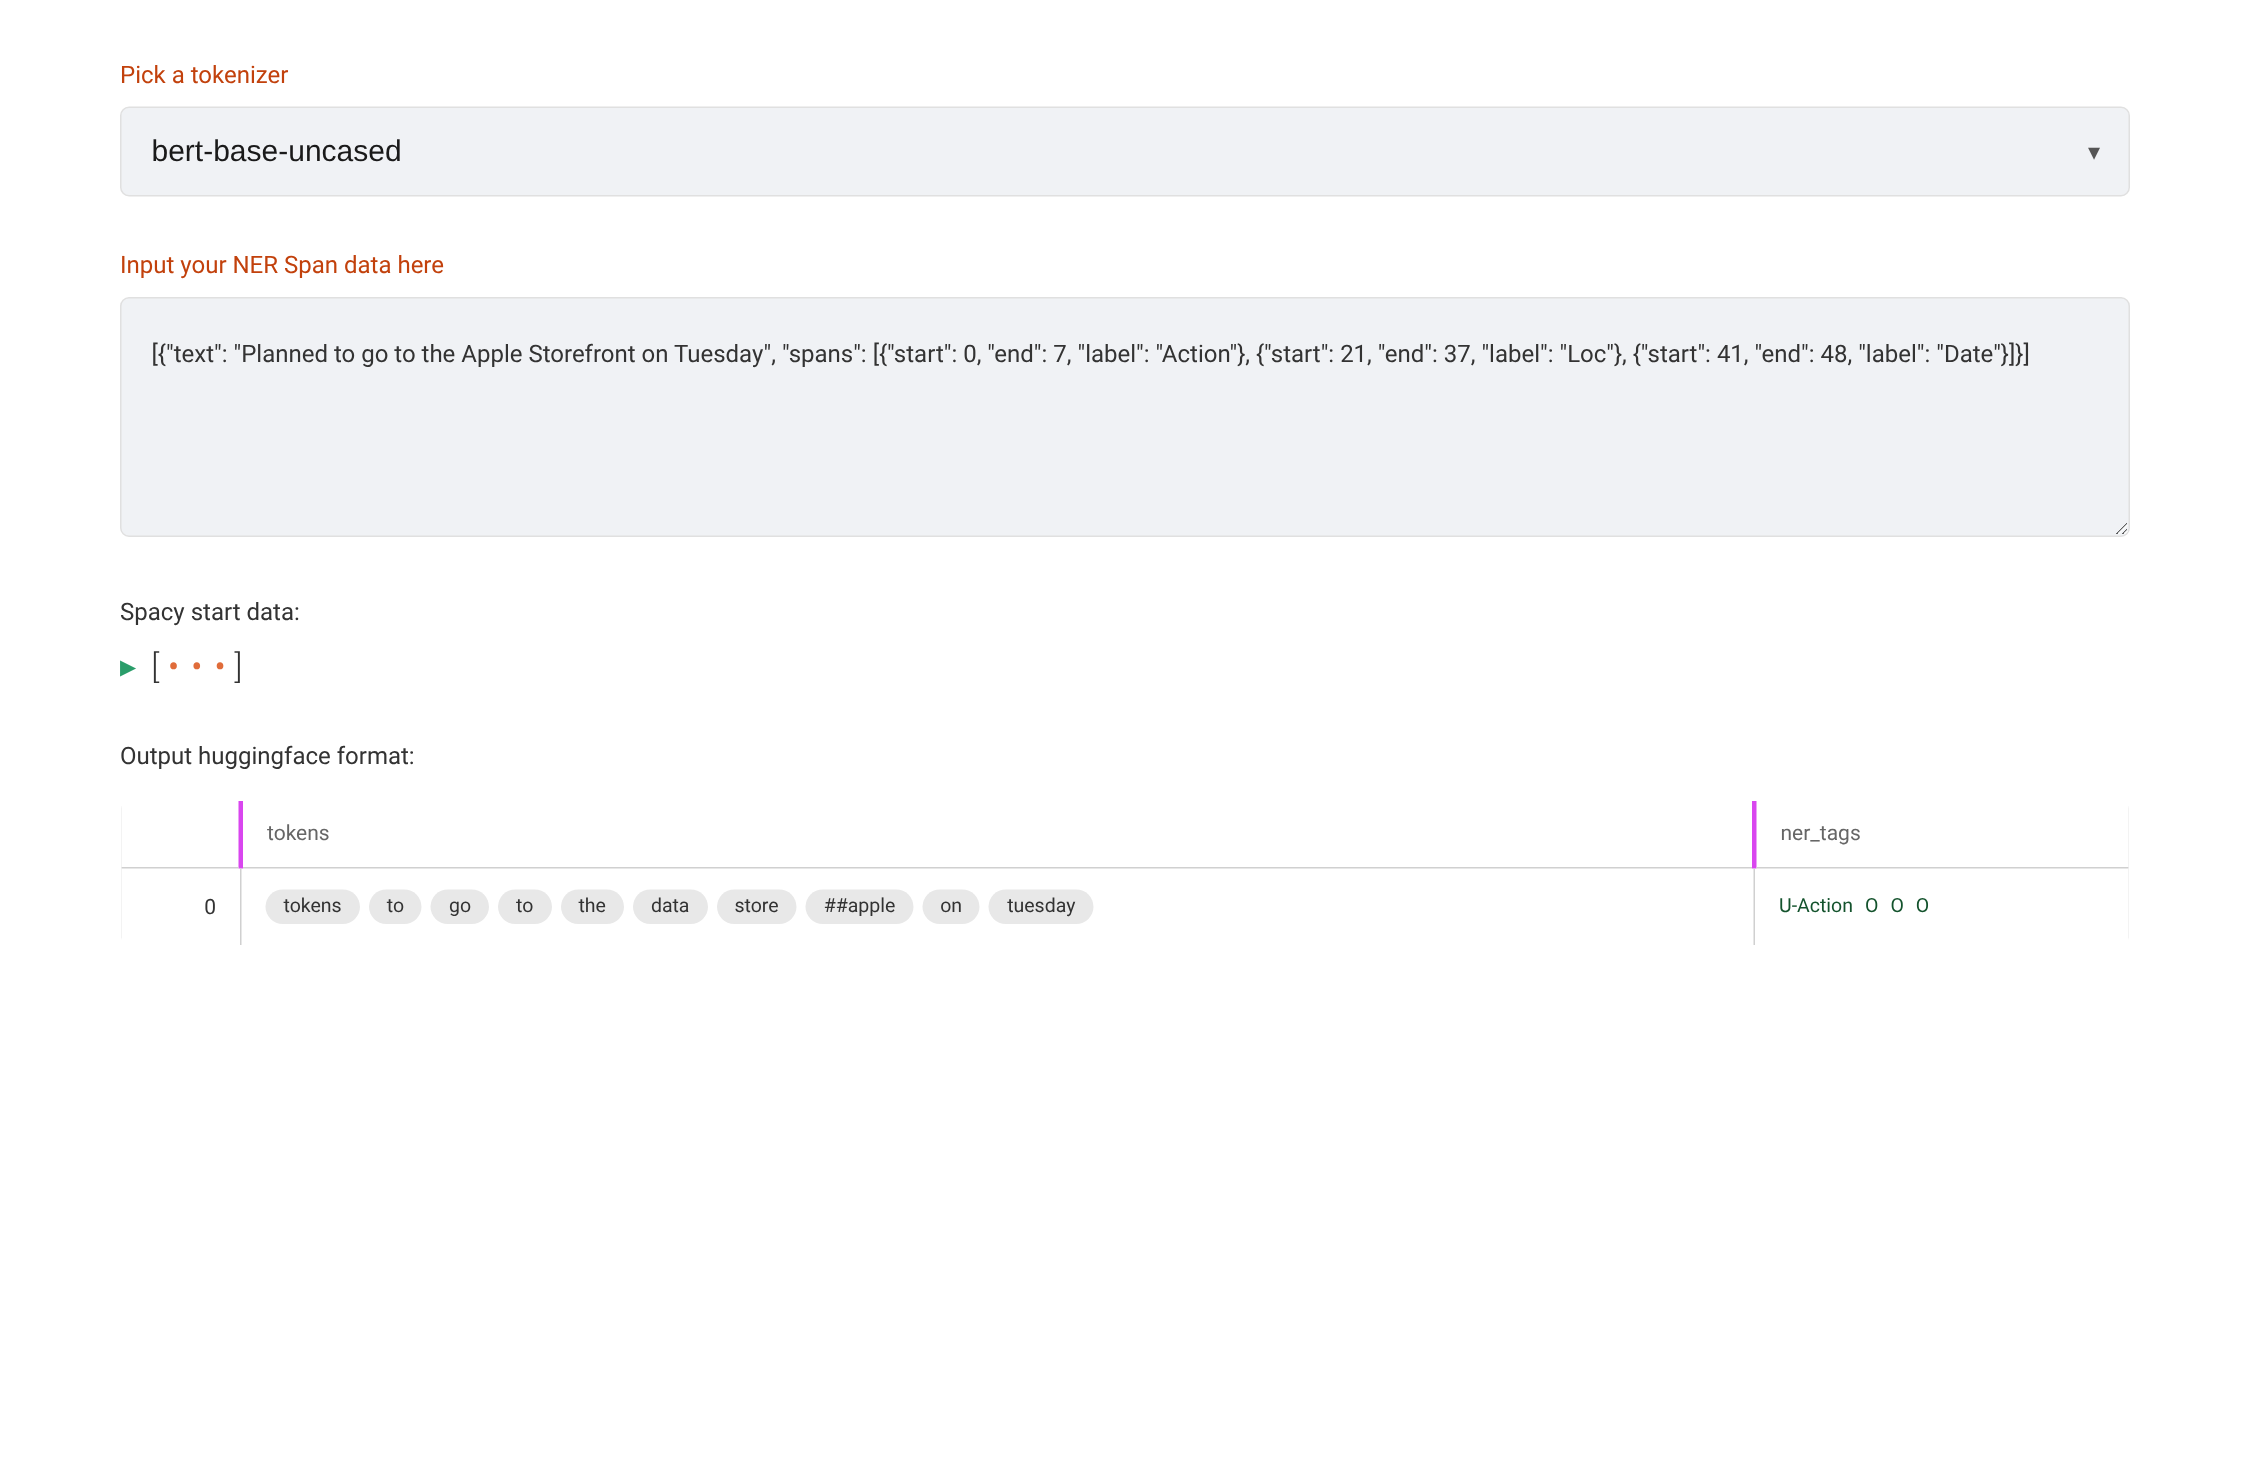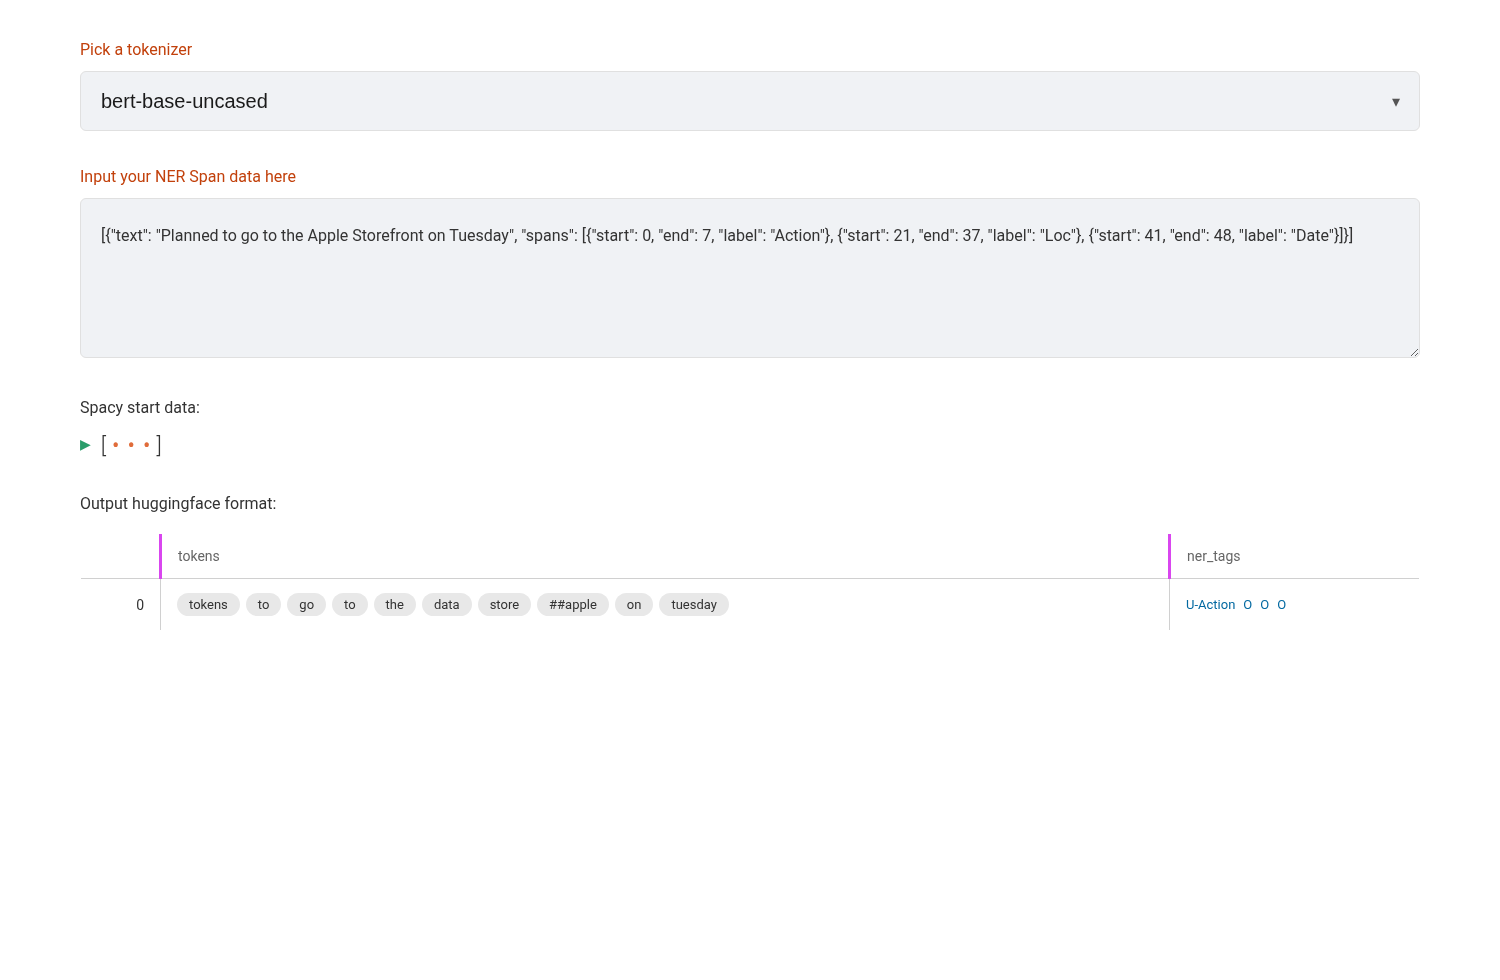--- a/index.html
+++ b/index.html
@@ -186,21 +186,21 @@
 
     .ner-tags-cell {
       display: flex;
       gap: 8px;
       align-items: center;
       flex-wrap: wrap;
     }
 
     .ner-tag {
       font-size: 13px;
-      color: #0369a1;
+      color: #14532d;
     }
 
     .col-index {
       width: 80px;
     }
 
     .col-tokens {
       width: calc(100% - 80px - 250px);
     }
 

